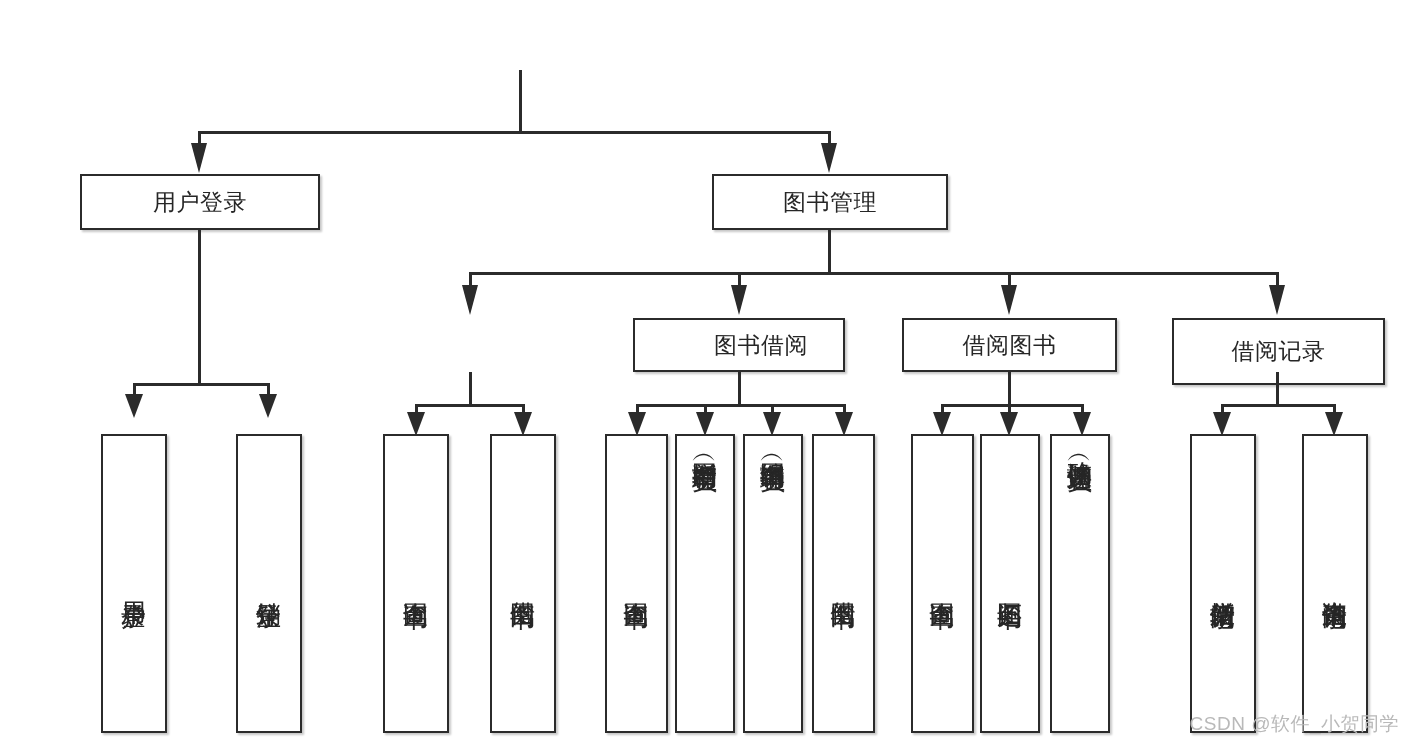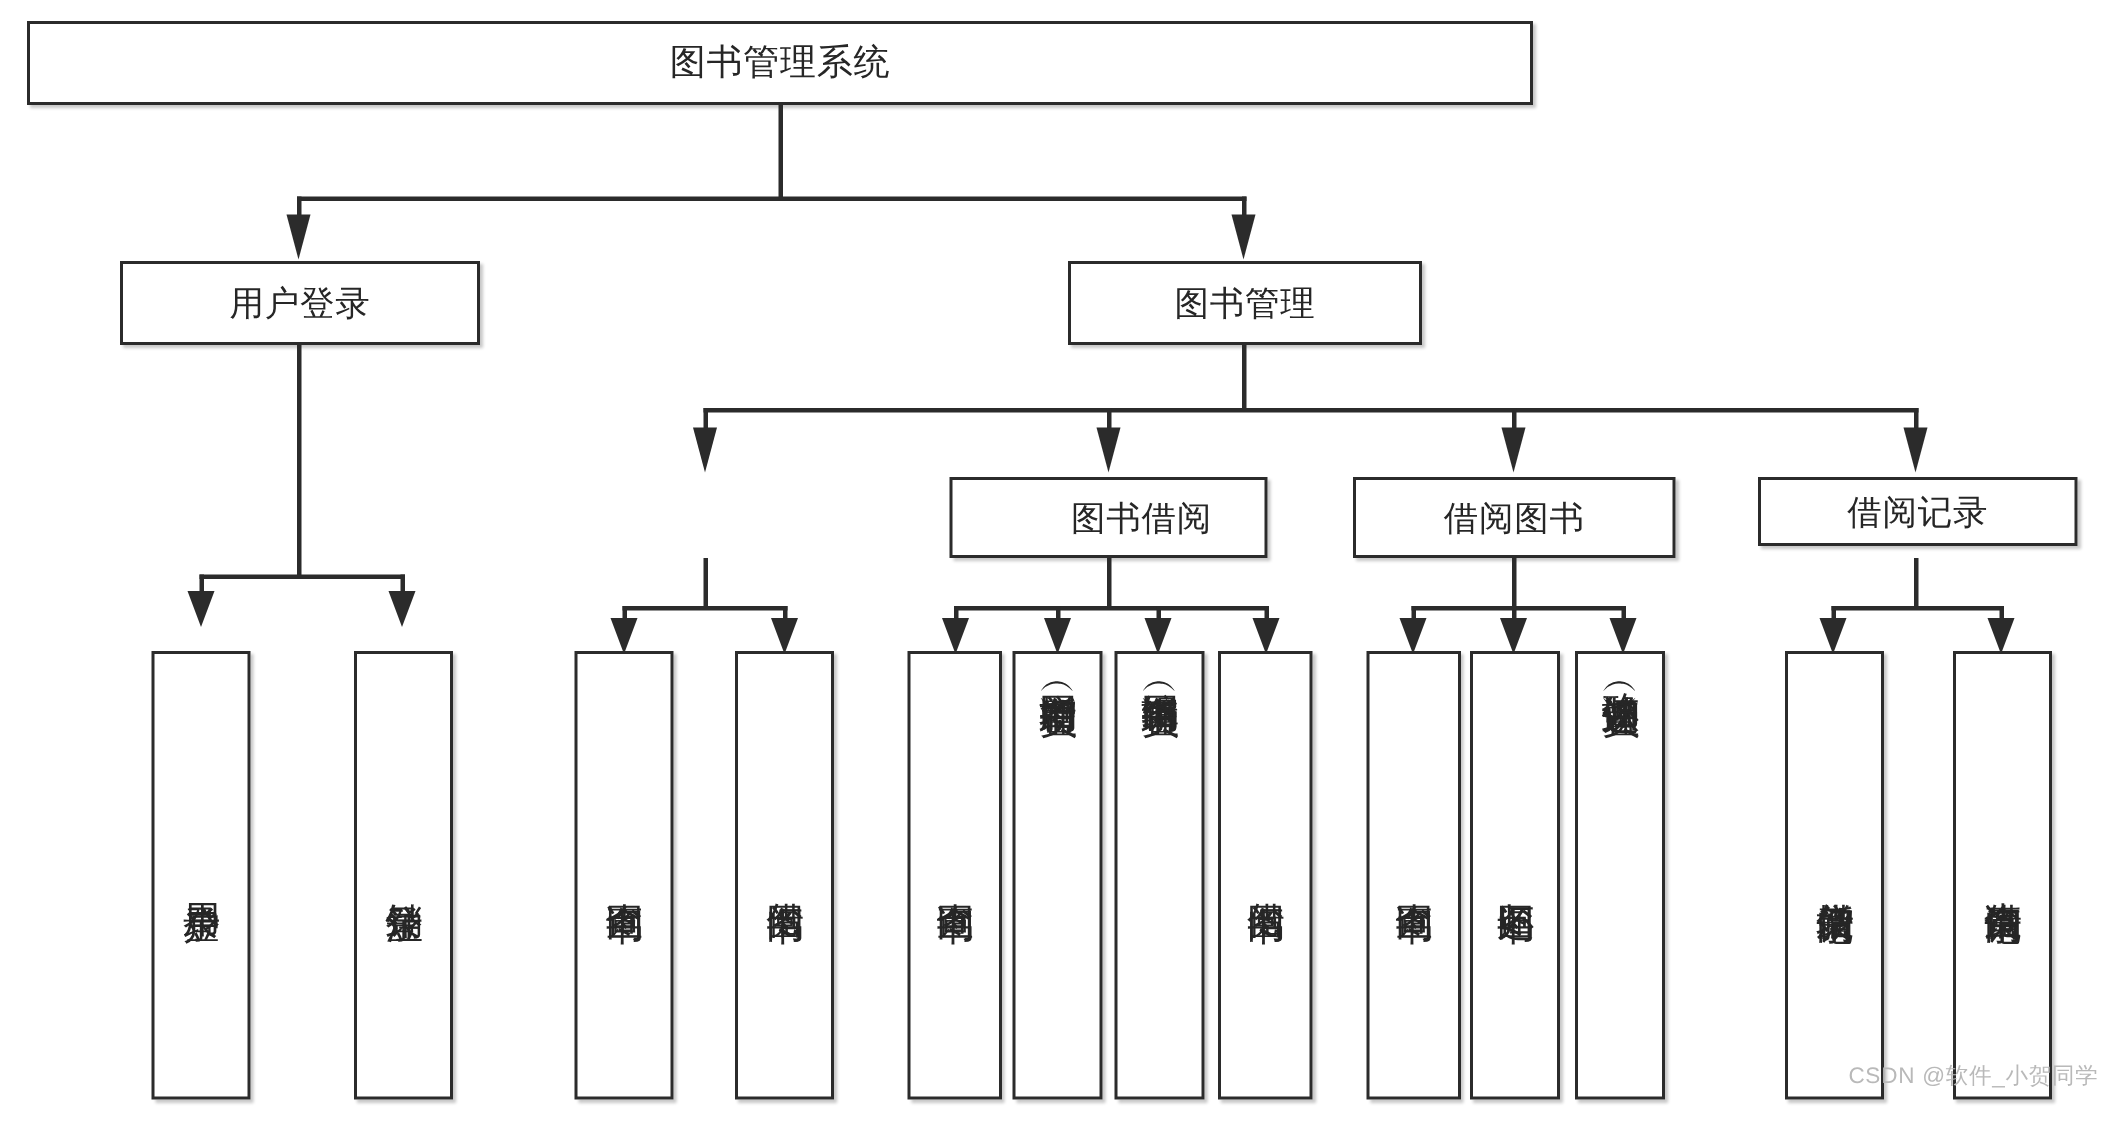--- a/index.html
+++ b/index.html
@@ -77,35 +77,32 @@
   }
   .arrow.short {
     border-left-width: 9px;
     border-right-width: 9px;
     border-top-width: 24px;
   }
   
   #watermark {
     position: absolute;
     right: 6px;
-    bottom: 20px;
-    font-size: 15px;
+    bottom: 10px;
+    font-size: 19px;
     color: #b9b9b9;
     white-space: nowrap;
     letter-spacing: 0.5px;
   }
 </style>
 </head>
 <body>
 
 <div id="canvas">
 
-  <div class="node horiz root" style="left:18px; top:14px; width:1004px; height:56px;">
-    <span class="node-label">图书管理系统</span>
-  </div>
 
   <div class="seg v" style="left:519px; top:70px; width:3px; height:62px;"></div>
 
   <div class="seg h" style="left:198px; top:131px; width:633px; height:3px;"></div>
 
   <div class="seg v" style="left:198px; top:131px; width:3px; height:16px;"></div>
   <div class="arrow" style="left:191px; top:143px;"></div>
   <div class="seg v" style="left:828px; top:131px; width:3px; height:16px;"></div>
   <div class="arrow" style="left:821px; top:143px;"></div>
 
@@ -137,21 +134,21 @@
 
   <div class="seg v" style="left:1276px; top:272px; width:3px; height:16px;"></div>
   <div class="arrow" style="left:1269px; top:285px;"></div>
 
   <div class="node horiz" style="left:633px; top:318px; width:212px; height:54px;padding-left:44px;">
     <span class="node-label">图书借阅</span>
   </div>
   <div class="node horiz" style="left:902px; top:318px; width:215px; height:54px;">
     <span class="node-label">借阅图书</span>
   </div>
-  <div class="node horiz" style="left:1172px; top:318px; width:213px; height:46px;">
+  <div class="node horiz" style="left:1172px; top:318px; width:213px; height:67px;">
     <span class="node-label">借阅记录</span>
   </div>
 
   <div class="seg v" style="left:469px; top:372px; width:3px; height:34px;"></div>
   <div class="seg h" style="left:415px; top:404px; width:110px; height:3px;"></div>
   <div class="seg v" style="left:415px; top:404px; width:3px; height:12px;"></div>
   <div class="arrow short" style="left:407px; top:412px;"></div>
   <div class="seg v" style="left:522px; top:404px; width:3px; height:12px;"></div>
   <div class="arrow short" style="left:514px; top:412px;"></div>
 

